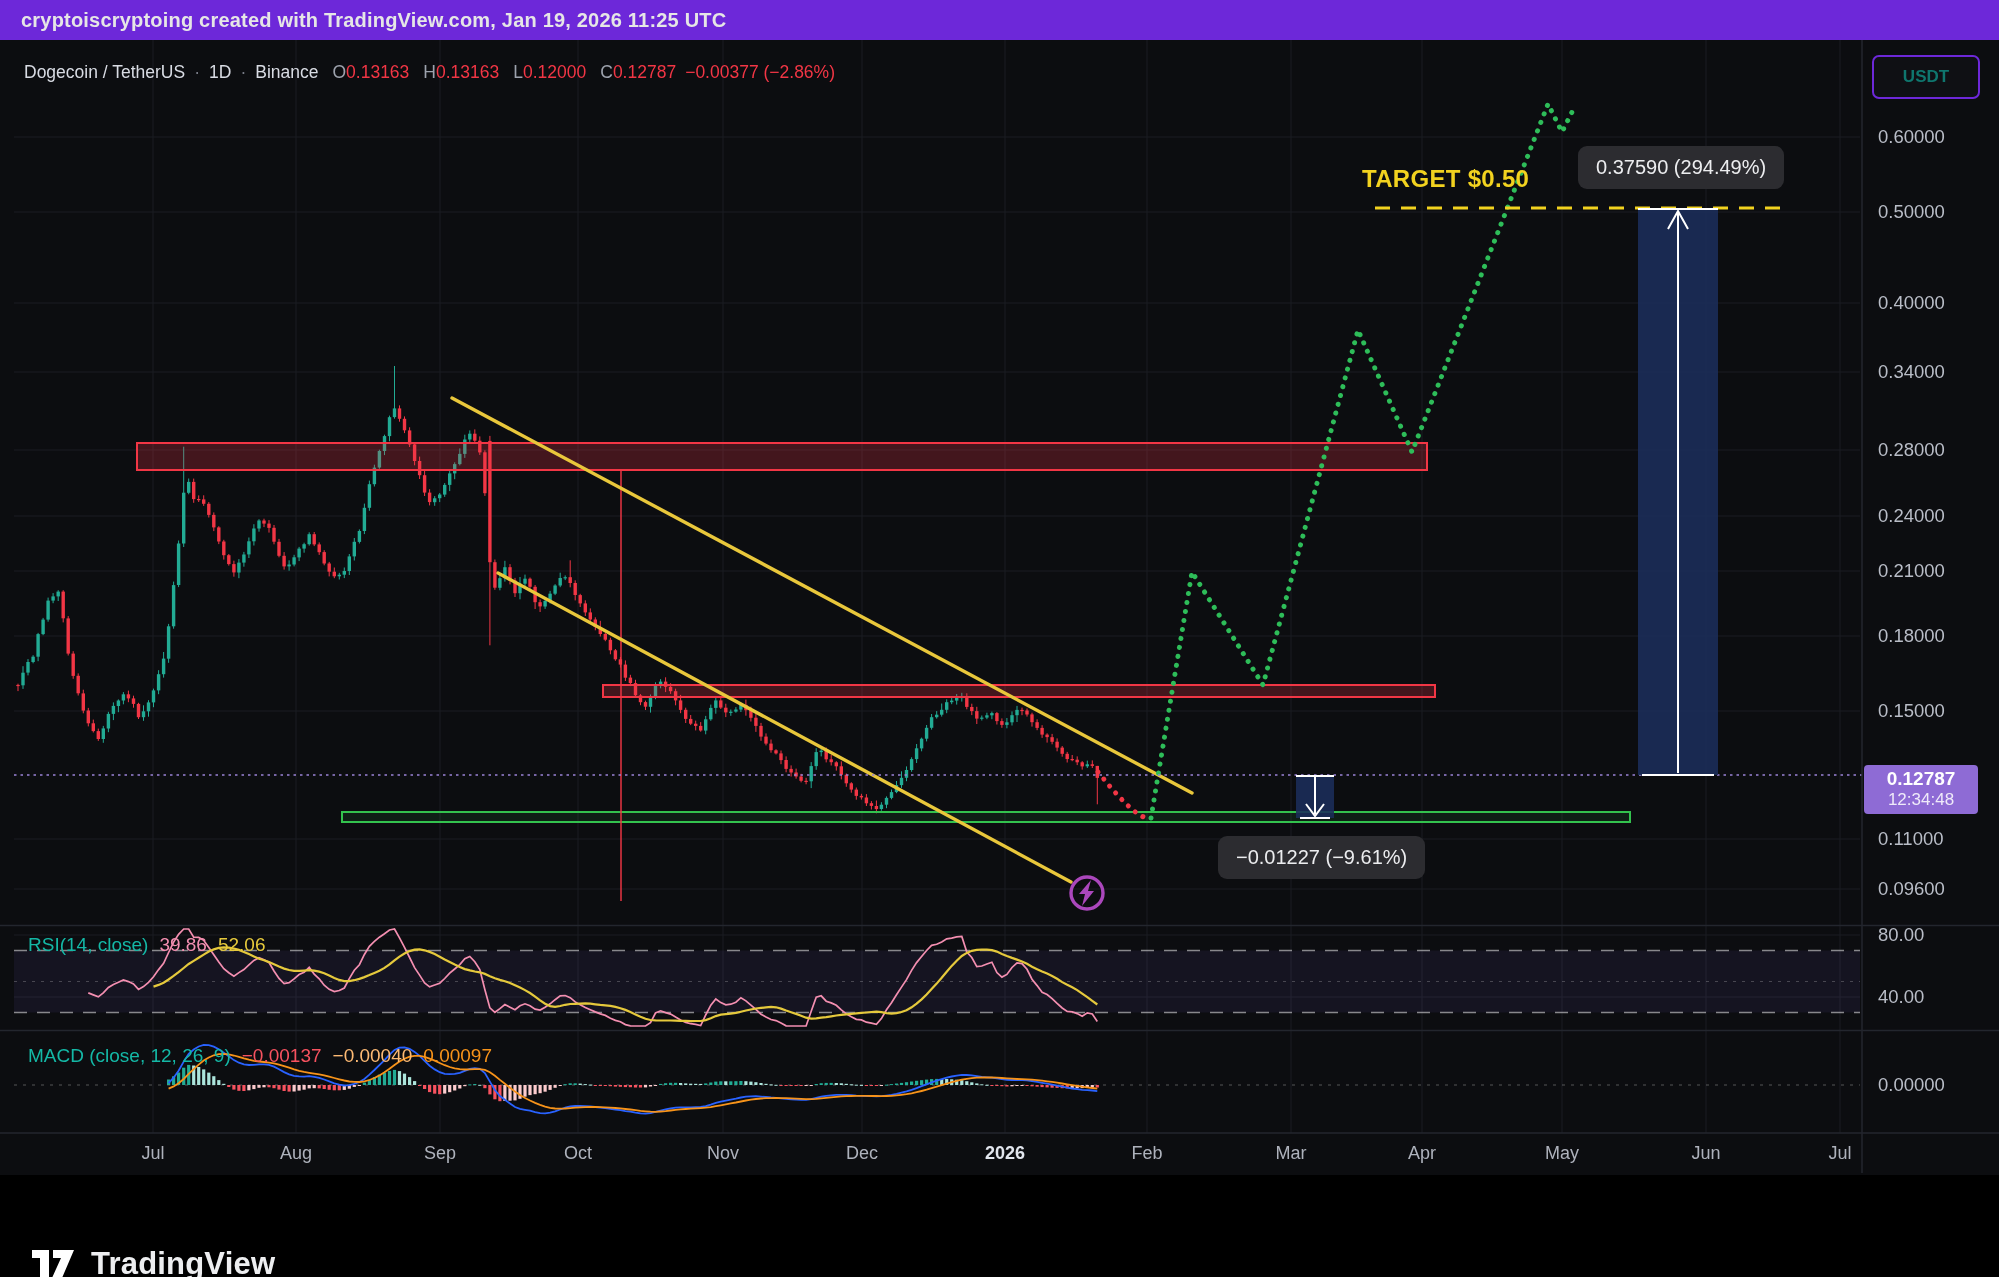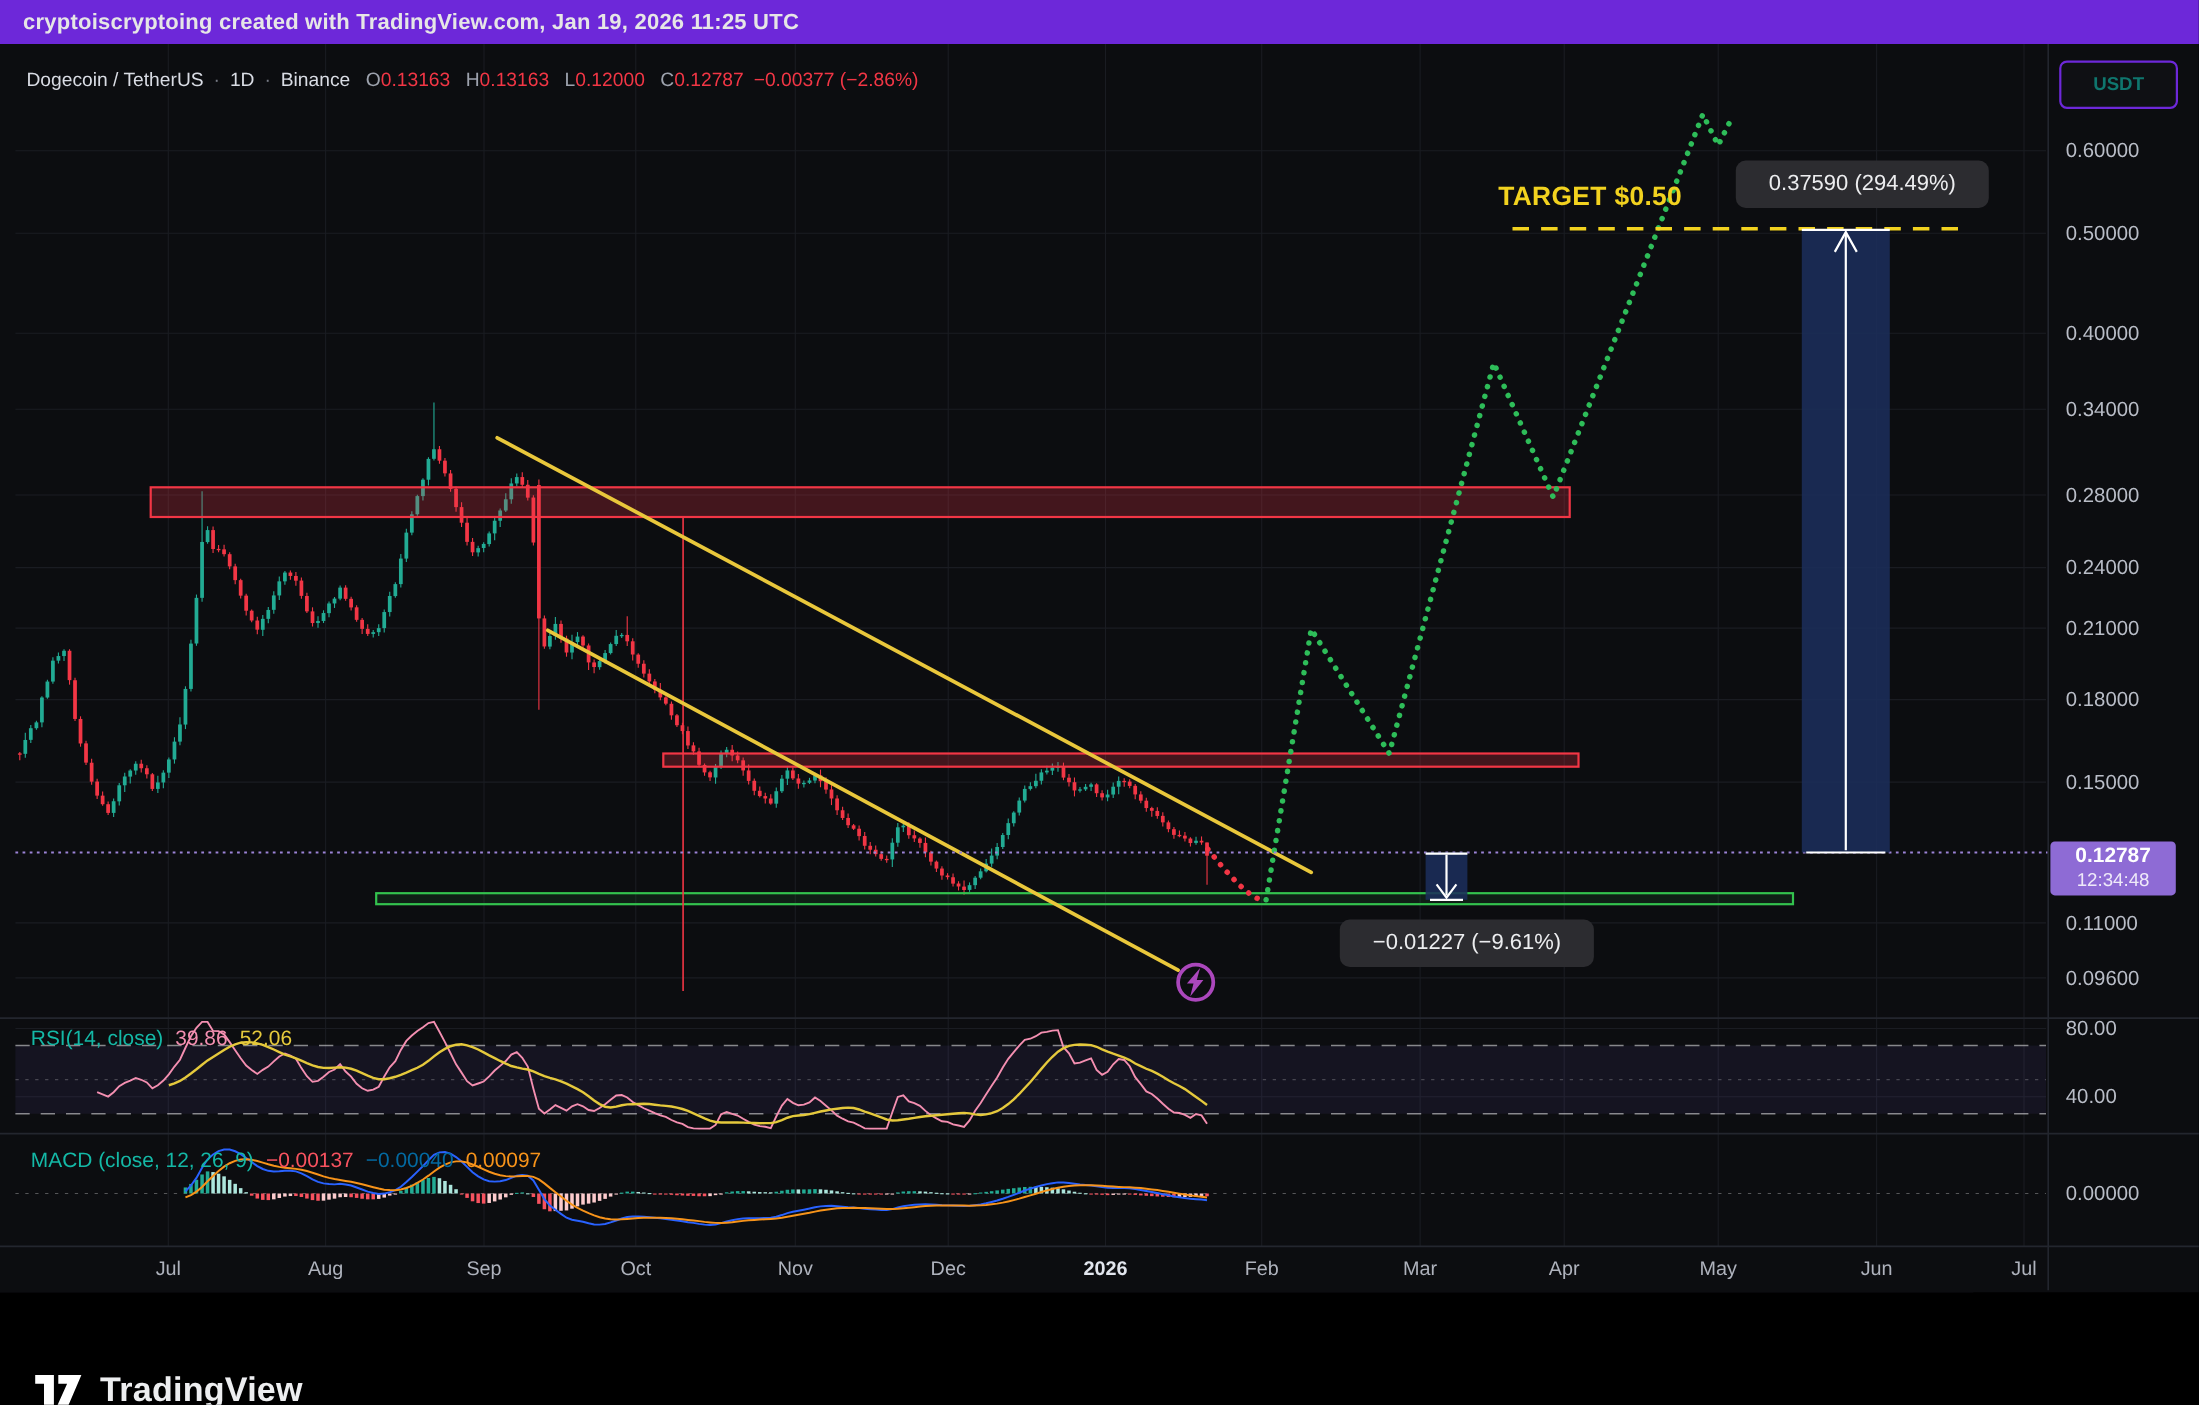--- a/index.html
+++ b/index.html
@@ -17,34 +17,34 @@
   .hdr .meta{color:#d9dce4;margin-top:15px;}
   .hdr .lab{color:#9da2ad;margin-left:5px;}
   .hdr .red{color:#f23645;}
   .usdt-btn{position:absolute;left:1872px;top:55px;width:104px;height:40px;
             border:2px solid #6d28d9;border-radius:7px;background:rgba(18,19,24,.6);
             display:flex;align-items:center;justify-content:center;
             font-size:17px;font-weight:600;color:#0f766e;cursor:pointer;}
   .target-label{position:absolute;left:1362px;top:165px;font-size:24px;font-weight:700;
                 color:#f2d21f;letter-spacing:.3px;}
   .tip{position:absolute;background:#2c2c30;border-radius:9px;color:#ecedef;
-       font-size:20px;padding:10px 30px;white-space:nowrap;}
+       font-size:20px;padding:10px 18px;white-space:nowrap;}
   #tip-up{left:1578px;top:146px;}
   #tip-dn{left:1218px;top:836px;}
   .price-tag{position:absolute;left:1864px;top:765px;width:114px;background:#8e6bd5;
              border-radius:4px;text-align:center;padding:2px 0 3px 0;line-height:1.22;}
   .price-tag .p{font-size:19px;font-weight:700;color:#fff;}
   .price-tag .cd{font-size:17px;color:rgba(255,255,255,.86);}
   .ind-hdr{position:absolute;display:flex;gap:11px;align-items:baseline;font-size:19px;
            white-space:nowrap;}
   #rsi-hdr{left:28px;top:934px;}
   #macd-hdr{left:28px;top:1045px;}
   .ind-hdr .t{color:#14b8a6;}
   .pinkv{color:#f48fb1;} .yellv{color:#e5c93c;}
-  .redv{color:#f7525f;} .bluev{color:#0369a1;text-align:center;} .orangev{color:#f7931a;}
+  .redv{color:#f7525f;} .bluev{color:#fdba74;text-align:center;} .orangev{color:#f7931a;}
   .overlay{position:absolute;background:transparent;}
   #price-scale-ov{left:1862px;top:40px;width:137px;height:1133px;cursor:ns-resize;}
   #time-axis-ov{left:0;top:1173px;width:1862px;height:40px;cursor:ew-resize;}
   .footer{position:absolute;left:0;top:1175px;width:100%;height:102px;background:#000;
           display:flex;align-items:center;gap:15px;padding-left:30px;box-sizing:border-box;margin-top:38px;}
   .tv-word{font-size:31px;font-weight:700;color:#edeef0;letter-spacing:.2px;}
 </style>
 </head>
 <body>
 

